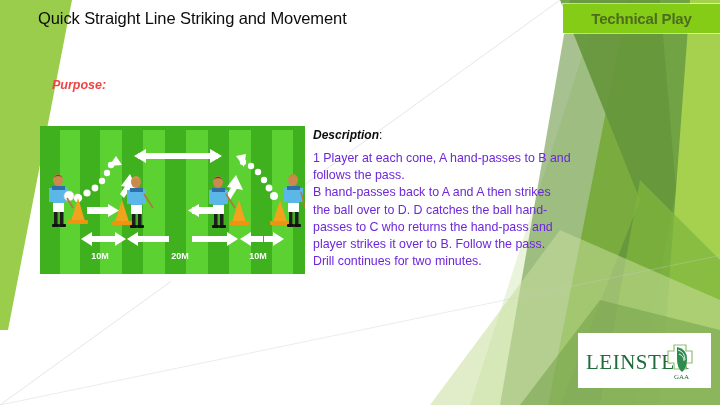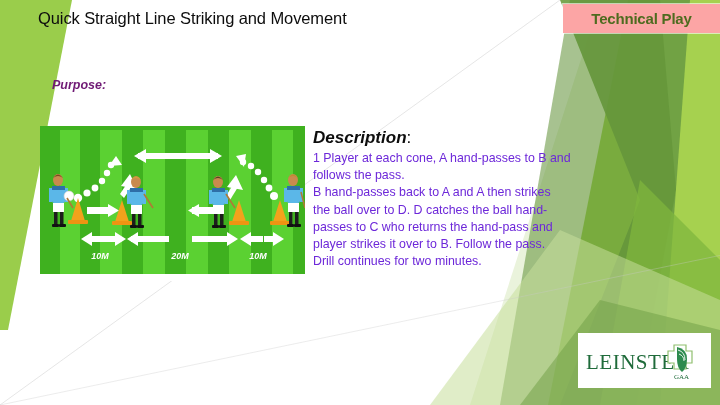--- a/index.html
+++ b/index.html
@@ -8,39 +8,39 @@
   .slide{position:relative;width:720px;height:405px;background:#fff;overflow:hidden;}
 
   
   .bg{position:absolute;inset:0;width:720px;height:405px;}
 
   
   .title{position:absolute;left:38px;top:8px;width:340px;
          font-size:16.5px;font-weight:normal;color:#0d0d0d;line-height:1.28;
          letter-spacing:-0.1px;}
   .purpose{position:absolute;left:52px;top:78px;
-           font-size:12.5px;font-weight:bold;font-style:italic;color:#701a75;}
+           font-size:12.5px;font-weight:bold;font-style:italic;color:#ef4444;}
 
   
   .banner{position:absolute;left:563px;top:4px;width:157px;height:29px;
-          background:#fca5a5;display:flex;align-items:center;justify-content:center;
+          background:#84cc16;display:flex;align-items:center;justify-content:center;
           box-shadow:0 0 0 1px rgba(255,255,255,.6);}
   .banner-text{font-size:15px;font-weight:bold;color:#4e6b1f;letter-spacing:-0.2px;
                white-space:nowrap;}
 
   
-  .desc-head{position:absolute;left:313px;top:128px;font-size:17px;
+  .desc-head{position:absolute;left:313px;top:128px;font-size:12px;
              font-weight:bold;font-style:italic;color:#0d0d0d;}
   .desc-head .colon{font-weight:normal;font-style:normal;}
   .desc-body{position:absolute;left:313px;top:150px;width:258px;
              font-size:12.4px;color:#6d28d9;line-height:1.385;}
 
   
   .drill{position:absolute;left:40px;top:126px;width:265px;height:155px;
-         background:#47c028;overflow:hidden;font-style:italic;}
+         background:#47c028;overflow:hidden;}
   .drill svg{display:block;}
 
   
   .logo{position:absolute;left:578px;top:333px;width:133px;height:55px;
         background:#ffffff;display:flex;align-items:center;justify-content:center;}
   .logo svg{display:block;}
 </style>
 </head>
 <body>
 

